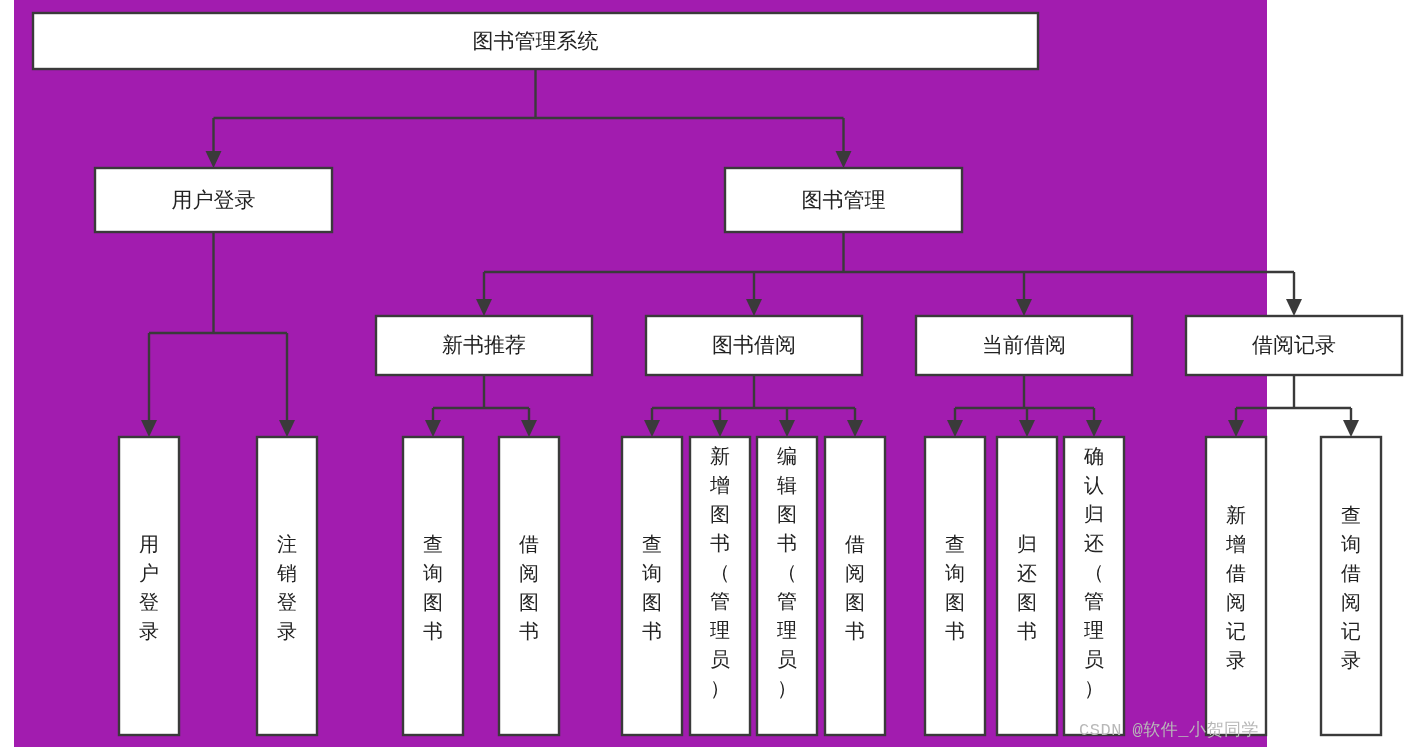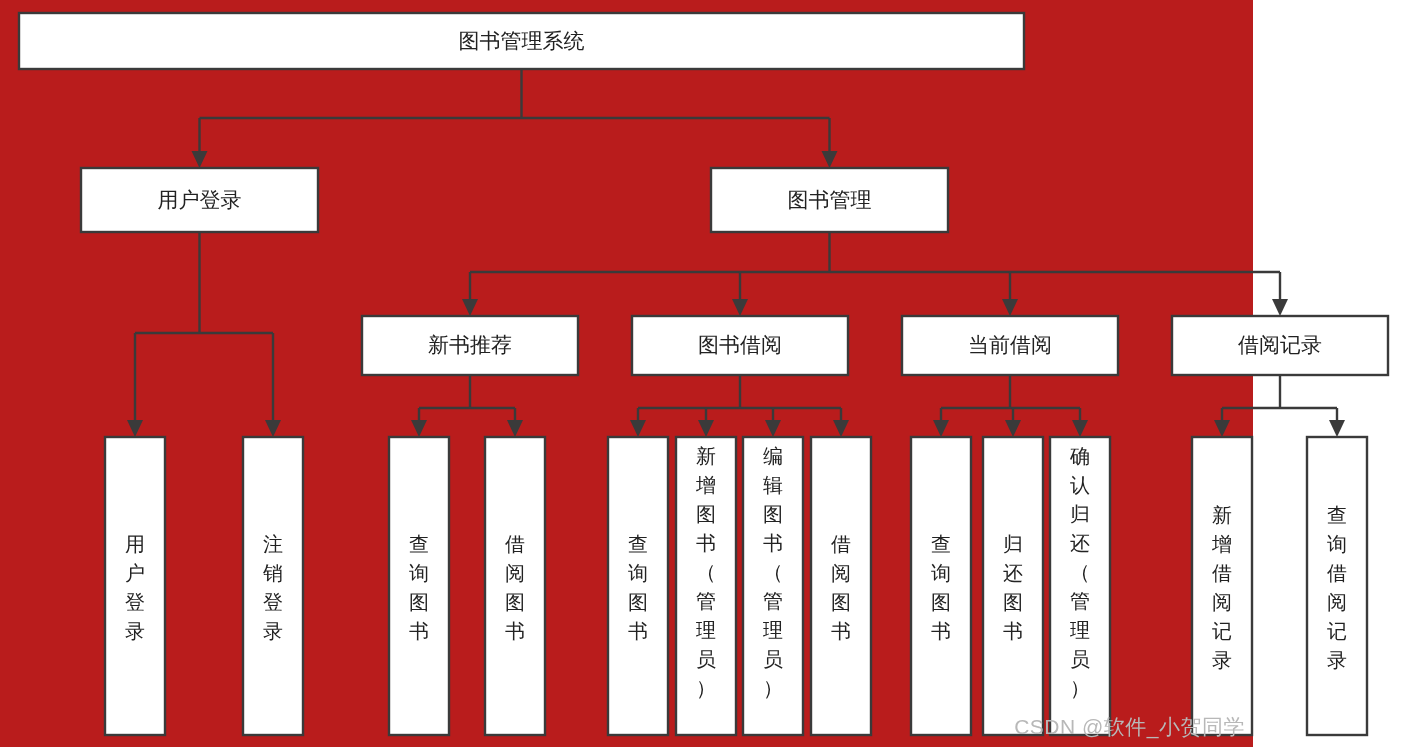--- a/index.html
+++ b/index.html
@@ -10,21 +10,22 @@
   body {
     width: 1405px;
     height: 747px;
     font-family: "Liberation Sans", "DejaVu Sans", sans-serif;
     overflow: hidden;
   }
   #diagram-root {
     position: relative;
     width: 1253px;
     height: 747px;
-    background: #b91c1c;
+    background: #a21caf;
+    margin-left: 14px;
   }
   svg#tree-svg {
     position: absolute;
     left: 0;
     top: 0;
     width: 1405px;
     height: 747px;
     display: block;
   }
   .node-box {
@@ -52,22 +53,22 @@
     stroke-linecap: butt;
   }
   .arrow-head {
     fill: #3a3a3a;
     stroke: none;
   }
   .watermark {
     position: absolute;
     right: 8px;
     bottom: 6px;
-    font-family: Liberation Sans, sans-serif;
-    font-size: 21px;
+    font-family: Liberation Mono, monospace;
+    font-size: 17px;
     color: #b8b8b8;
     letter-spacing: 0.5px;
     white-space: nowrap;
     pointer-events: none;
   }
 </style>
 </head>
 <body>
 
 <div id="diagram-root">

